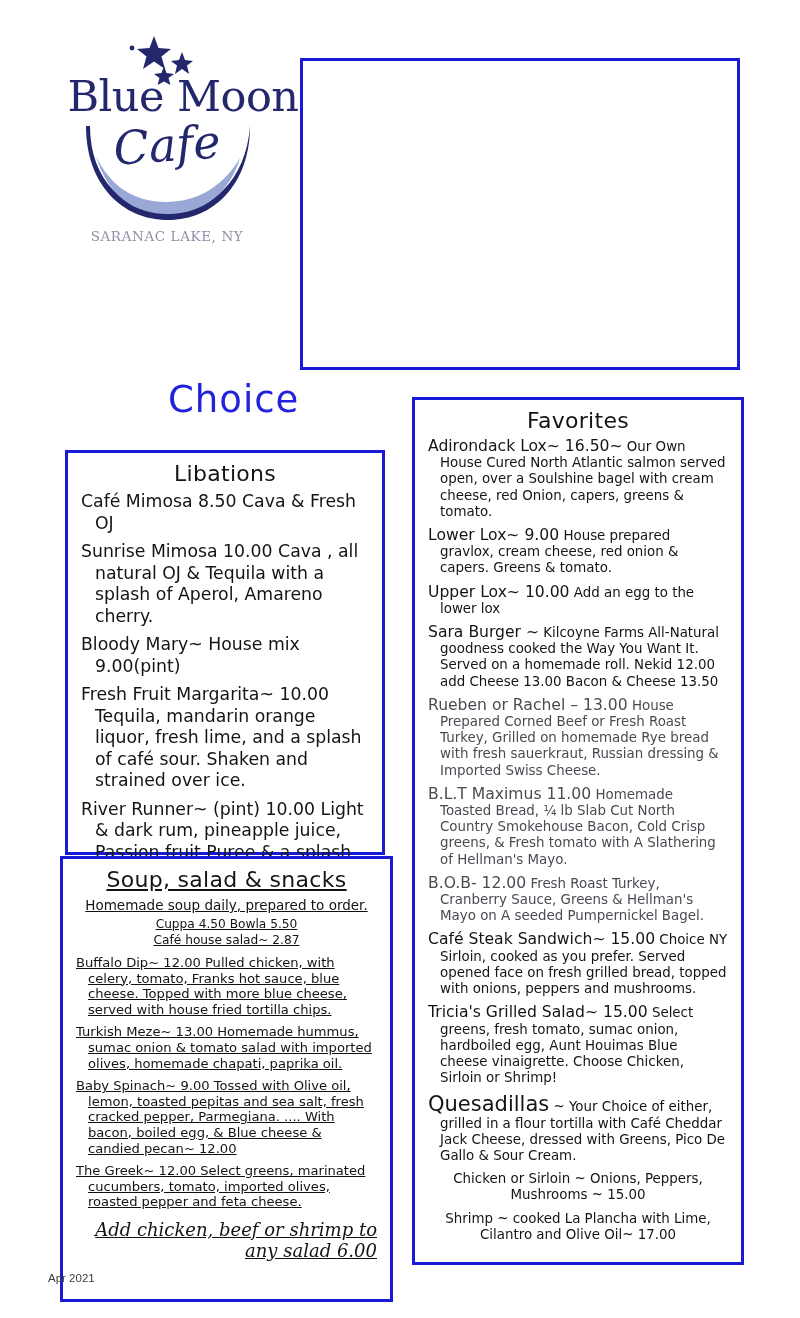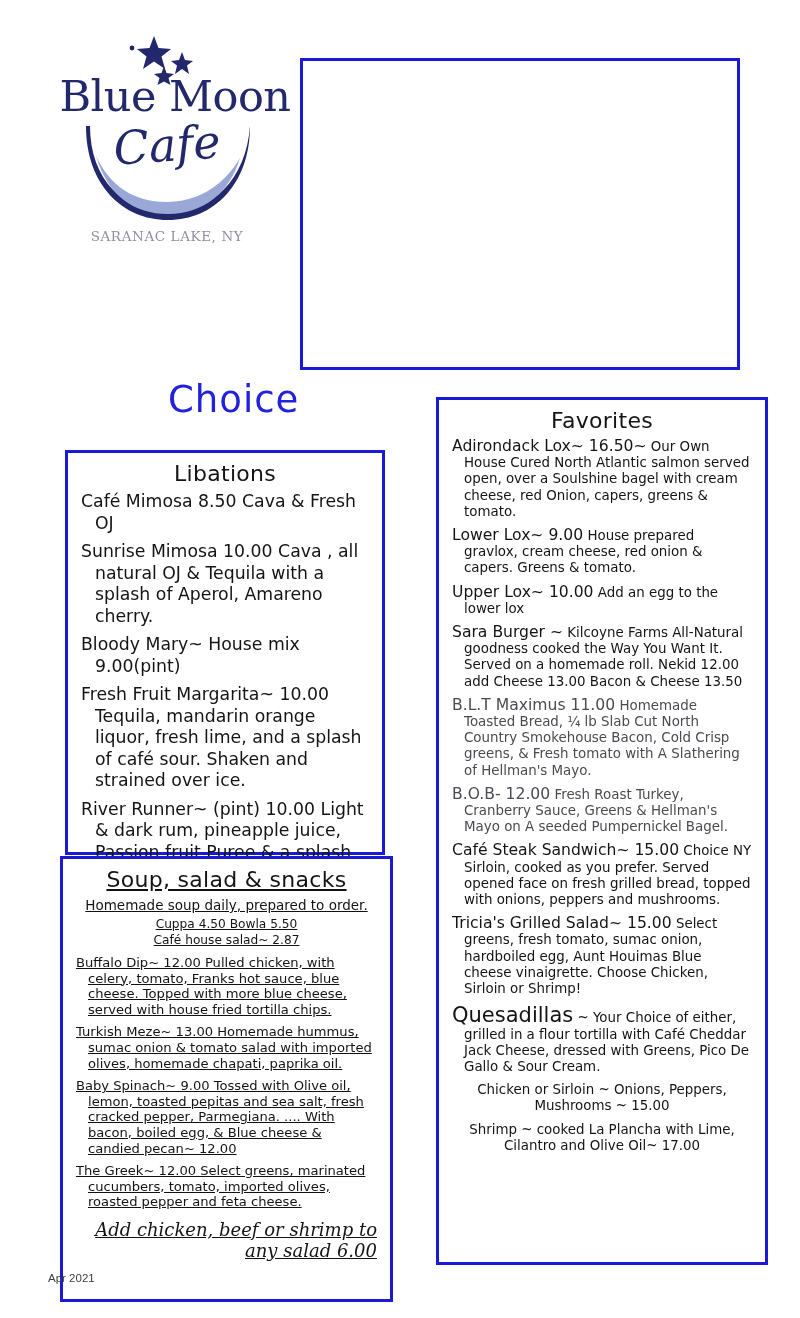--- a/index.html
+++ b/index.html
@@ -26,21 +26,21 @@
   }
   #logo-stars {
     position: absolute;
     left: 78px;
     top: 0px;
     width: 80px;
     height: 52px;
   }
   #logo-wordmark {
     position: absolute;
-    left: 8px;
+    left: 16px;
     top: 38px;
     width: 250px;
     text-align: center;
     font-family: "DejaVu Serif", serif;
     font-size: 43px;
     line-height: 48px;
     color: #23276b;
     letter-spacing: -0.5px;
   }
   #logo-cafe {
@@ -79,21 +79,21 @@
   
   .blue-box {
     position: absolute;
     box-sizing: border-box;
     border: 3px solid #1a1ad6;
     background: #ffffff;
   }
   #empty-box  { left: 300px; top: 58px;  width: 440px; height: 312px; }
   #libations-box { left: 65px;  top: 450px; width: 320px; height: 405px; }
   #soup-box   { left: 60px;  top: 856px; width: 333px; height: 446px; text-decoration: underline; }
-  #favorites-box { left: 412px; top: 397px; width: 332px; height: 868px; margin-left: 24px; }
+  #favorites-box { left: 412px; top: 397px; width: 332px; height: 868px; }
 
   
   #lunch-title {
     position: absolute;
     left: 168px;
     top: 378px;
     font-family: "DejaVu Sans", sans-serif;
     font-size: 37px;
     color: #2222dd;
     letter-spacing: 1px;
@@ -257,20 +257,23 @@
           <p><span class="name-lg">Adirondack Lox~ 16.50~</span><span> Our Own House Cured North Atlantic salmon served open, over a Soulshine bagel with cream cheese, red Onion, capers, greens &amp; tomato.</span></p>
         </div>
         <div class="item item-fav">
           <p><span class="name-lg">Lower Lox~ 9.00</span><span> House prepared gravlox, cream cheese, red onion &amp; capers. Greens &amp; tomato.</span></p>
         </div>
         <div class="item item-fav">
           <p><span class="name-lg">Upper Lox~ 10.00</span><span> Add an egg to the lower lox</span></p>
         </div>
         <div class="item item-fav">
           <p><span class="name-lg">Sara Burger ~</span><span> Kilcoyne Farms All-Natural goodness cooked the Way You Want It. Served on a homemade roll. Nekid 12.00 add Cheese 13.00 Bacon &amp; Cheese 13.50</span></p>
+        </div>
+        <div class="item item-fav gray">
+          <p><span class="name-lg">Rueben or Rachel – 13.00</span><span> House Prepared Corned Beef or Fresh Roast Turkey, Grilled on homemade Rye bread with fresh sauerkraut, Russian dressing &amp; Imported Swiss Cheese.</span></p>
         </div>
         <div class="item item-fav gray">
           <p><span class="name-lg">B.L.T Maximus 11.00</span><span> Homemade Toasted Bread, ¼ lb Slab Cut North Country Smokehouse Bacon, Cold Crisp greens, &amp; Fresh tomato with A Slathering of Hellman's Mayo.</span></p>
         </div>
         <div class="item item-fav gray">
           <p><span class="name-lg">B.O.B- 12.00</span><span> Fresh Roast Turkey, Cranberry Sauce, Greens &amp; Hellman's Mayo on A seeded Pumpernickel Bagel.</span></p>
         </div>
         <div class="item item-fav">
           <p><span class="name-lg">Café Steak Sandwich~ 15.00</span><span> Choice NY Sirloin, cooked as you prefer. Served opened face on fresh grilled bread, topped with onions, peppers and mushrooms.</span></p>
         </div>

